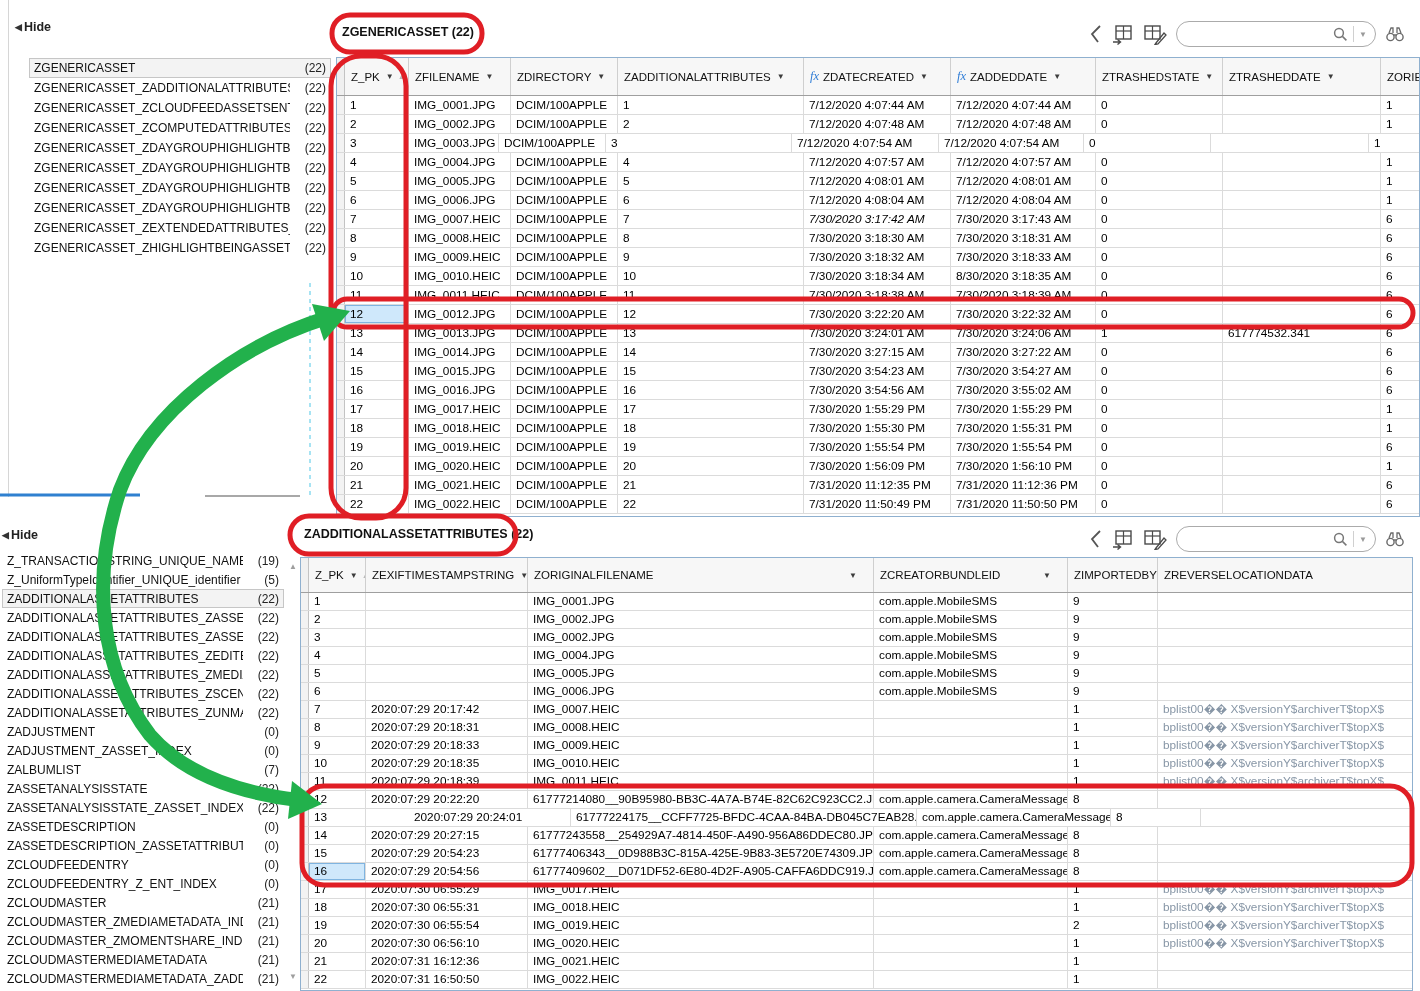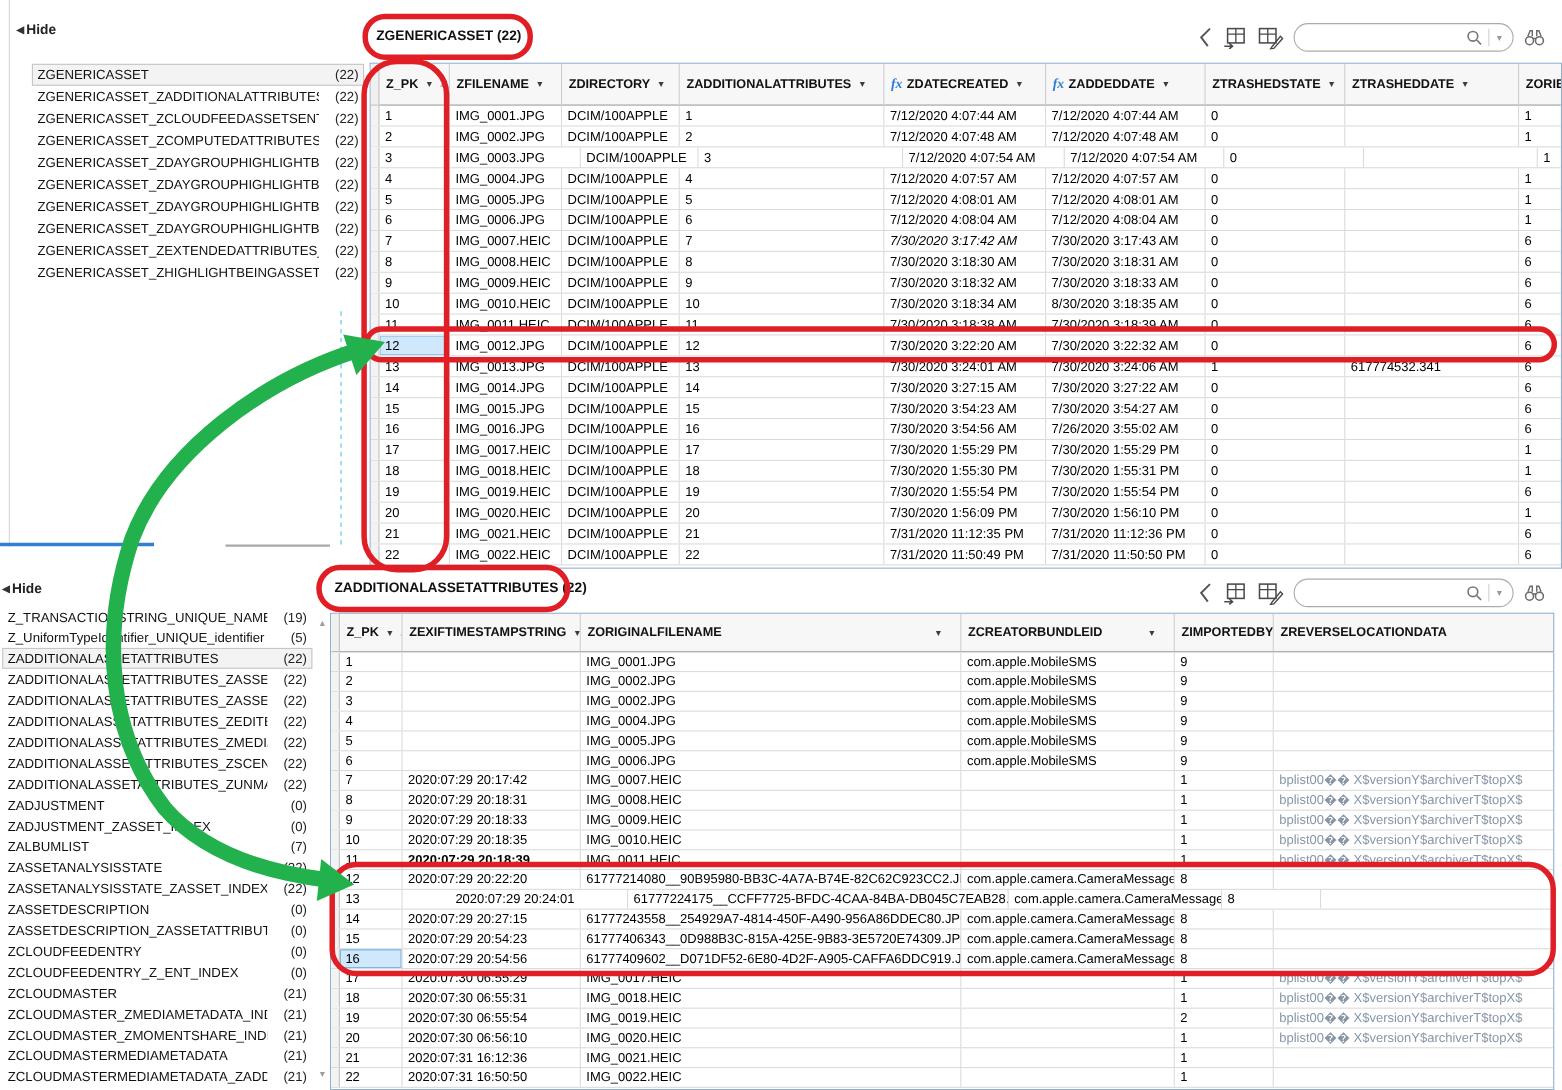--- a/index.html
+++ b/index.html
@@ -29,21 +29,21 @@
   
   .tab-label{position:absolute;font-weight:700;font-size:12.5px;color:#111;white-space:nowrap;}
   
   .grid{position:absolute;background:#fff;border:1px solid #8fb0cf;overflow:hidden;box-sizing:border-box;}
   .grid-top{left:336px;top:57px;width:1084px;height:460px;}
   .grid-bottom{left:300px;top:557px;width:1113px;height:434px;}
   .thead{display:flex;background:#f7f7f7;border-bottom:1px solid #9f9f9f;box-sizing:border-box;}
   .grid-top .thead{height:38px;}
   .grid-bottom .thead{height:35px;}
   .hcell{flex:none;display:flex;align-items:center;padding:0 4px 0 6px;box-sizing:border-box;
-         border-right:1px solid #cfcfcf;font-weight:700;font-size:11.5px;white-space:nowrap;overflow:hidden;text-align:center;}
+         border-right:1px solid #cfcfcf;font-weight:400;font-size:11.5px;white-space:nowrap;overflow:hidden;text-align:center;}
   .hcell.strip{padding:0;background:#f0f0f0;border-right:1px solid #c3c3c3;}
   .harrow{font-size:8px;color:#3c3c3c;margin-left:6px;flex:none;}
   .harrow.right{margin-left:auto;margin-right:12px;}
   .hasc{font-size:8px;color:#b9b9b9;margin-left:4px;flex:none;}
   .fx{font-family:"Liberation Serif",serif;font-style:italic;color:#2e7cd6;margin-right:4px;font-size:12.5px;flex:none;}
   .trow{display:flex;border-bottom:1px solid #dbdbdb;box-sizing:border-box;}
   .grid-top .trow{height:19px;line-height:18px;}
   .grid-bottom .trow{height:18px;line-height:17px;}
   .cell{flex:none;box-sizing:border-box;border-right:1px solid #dbdbdb;padding-left:5px;
         font-size:11.8px;white-space:nowrap;overflow:hidden;color:#000;}
@@ -211,21 +211,21 @@
         <div class="cell" style="width: 186px;">2</div>
         <div class="cell" style="width: 147px;">7/12/2020 4:07:48 AM</div>
         <div class="cell" style="width: 145px;">7/12/2020 4:07:48 AM</div>
         <div class="cell" style="width: 127px;">0</div>
         <div class="cell" style="width: 158px;"></div>
         <div class="cell" style="width: 100px;">1</div>
       </div>
       <div class="trow">
         <div class="cell strip" style="width: 8px;"></div>
         <div class="cell" style="width: 64px;">3</div>
-        <div class="cell" style="width: 119px;">IMG_0003.JPG</div>
+        <div class="cell" style="width: 90px;">IMG_0003.JPG</div>
         <div class="cell" style="width: 107px;">DCIM/100APPLE</div>
         <div class="cell" style="width: 186px;">3</div>
         <div class="cell" style="width: 147px;">7/12/2020 4:07:54 AM</div>
         <div class="cell" style="width: 145px;">7/12/2020 4:07:54 AM</div>
         <div class="cell" style="width: 127px;">0</div>
         <div class="cell" style="width: 158px;"></div>
         <div class="cell" style="width: 100px;">1</div>
       </div>
       <div class="trow">
         <div class="cell strip" style="width: 8px;"></div>
@@ -371,21 +371,21 @@
         <div class="cell" style="width: 158px;"></div>
         <div class="cell" style="width: 100px;">6</div>
       </div>
       <div class="trow">
         <div class="cell strip" style="width: 8px;"></div>
         <div class="cell" style="width: 64px;">16</div>
         <div class="cell" style="width: 102px;">IMG_0016.JPG</div>
         <div class="cell" style="width: 107px;">DCIM/100APPLE</div>
         <div class="cell" style="width: 186px;">16</div>
         <div class="cell" style="width: 147px;">7/30/2020 3:54:56 AM</div>
-        <div class="cell" style="width: 145px;">7/26/2020 3:55:02 AM</div>
+        <div class="cell" style="width: 145px;">7/30/2020 3:55:02 AM</div>
         <div class="cell" style="width: 127px;">0</div>
         <div class="cell" style="width: 158px;"></div>
         <div class="cell" style="width: 100px;">6</div>
       </div>
       <div class="trow">
         <div class="cell strip" style="width: 8px;"></div>
         <div class="cell" style="width: 64px;">17</div>
         <div class="cell" style="width: 102px;">IMG_0017.HEIC</div>
         <div class="cell" style="width: 107px;">DCIM/100APPLE</div>
         <div class="cell" style="width: 186px;">17</div>
@@ -722,21 +722,21 @@
         <div class="cell" style="width: 57px;">10</div>
         <div class="cell" style="width: 162px;">2020:07:29 20:18:35</div>
         <div class="cell" style="width: 346px;">IMG_0010.HEIC</div>
         <div class="cell" style="width: 194px;"></div>
         <div class="cell" style="width: 90px;">1</div>
         <div class="cell blob" style="width: 256px;">bplist00�� X$versionY$archiverT$topX$</div>
       </div>
       <div class="trow">
         <div class="cell strip" style="width: 8px;"></div>
         <div class="cell" style="width: 57px;">11</div>
-        <div class="cell" style="width: 162px; font-weight: bold;">2020:07:29 20:18:39</div>
+        <div class="cell" style="width: 162px;">2020:07:29 20:18:39</div>
         <div class="cell" style="width: 346px;">IMG_0011.HEIC</div>
         <div class="cell" style="width: 194px;"></div>
         <div class="cell" style="width: 90px;">1</div>
         <div class="cell blob" style="width: 256px;">bplist00�� X$versionY$archiverT$topX$</div>
       </div>
       <div class="trow">
         <div class="cell strip" style="width: 8px;"></div>
         <div class="cell" style="width: 57px;">12</div>
         <div class="cell" style="width: 162px;">2020:07:29 20:22:20</div>
         <div class="cell" style="width: 346px;">61777214080__90B95980-BB3C-4A7A-B74E-82C62C923CC2.JPG</div>

